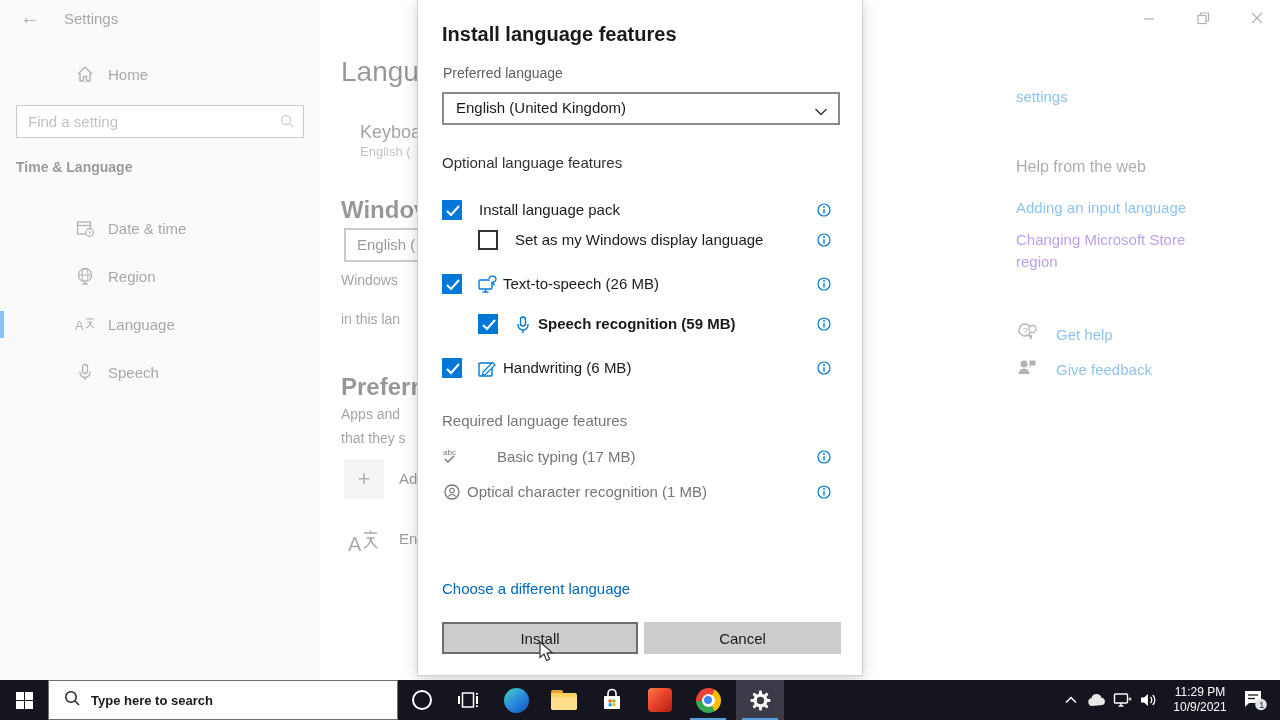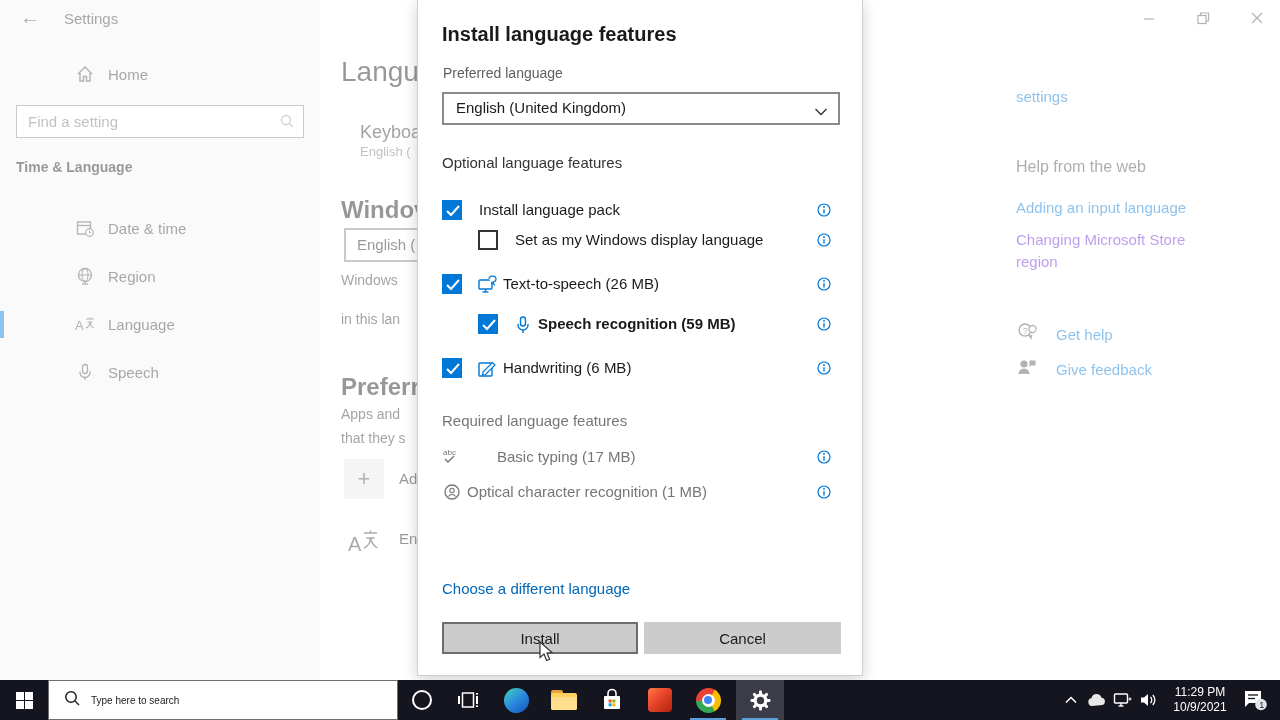--- a/index.html
+++ b/index.html
@@ -71,21 +71,21 @@
 
   .dlg-link { position:absolute; left:24px; top:580px; font-size:15px; color:#0067b8; }
   .dlg-btn { position:absolute; top:622px; height:32px; background:#cccccc; font-size:15px; color:#1a1a1a; display:flex; align-items:center; justify-content:center; font-family:inherit; }
   .btn-install { left:24px; width:196px; border:2px solid #6e6e6e; }
   .btn-cancel { left:226px; width:197px; border:none; }
 
   
   .taskbar { position:absolute; left:0; top:680px; width:1280px; height:40px; background:#15151f; z-index:4; display:flex; align-items:center; }
   .tb-start { width:48px; height:40px; display:flex; align-items:center; justify-content:center; }
   .tb-search { position:absolute; left:48px; top:0; width:350px; height:40px; background:#fff; border:1px solid #707070; display:flex; align-items:center; }
-  .tb-search input { border:none; outline:none; background:transparent; font-size:10px; font-family:inherit; color:#404040; width:280px; }
+  .tb-search input { border:none; outline:none; background:transparent; font-size:13px; font-family:inherit; color:#404040; width:280px;font-weight:bold; }
   .tb-search input::placeholder { color:#1a1a1a; }
   .tb-search .mag { margin:0 10px 0 14px; }
   .tb-slot { position:absolute; top:0; width:48px; height:40px; display:flex; align-items:center; justify-content:center; }
   .tb-underline { position:absolute; bottom:0; left:6px; right:6px; height:2px; background:#5a9fd8; }
   .tb-slot.active { background:#3c3c49; }
   .edge-circle { width:25px; height:25px; background:linear-gradient(140deg,#45d6b5 0%,#2b8de0 48%,#1252b8 100%); border-radius:50%; }
   .chrome-circle { position:relative; width:25px; height:25px; border-radius:50%; background:conic-gradient(from -90deg,#ea4335 0 120deg,#fbbc05 0 240deg,#34a853 0 360deg); }
   .chrome-circle .inner { position:absolute; left:6px; top:6px; width:13px; height:13px; border-radius:50%; background:#fff; }
   .chrome-circle .dot { position:absolute; left:8.5px; top:8.5px; width:8px; height:8px; border-radius:50%; background:#4285f4; }
   .cortana-ring { width:20px; height:20px; border:2.5px solid #fff; border-radius:50%; }

